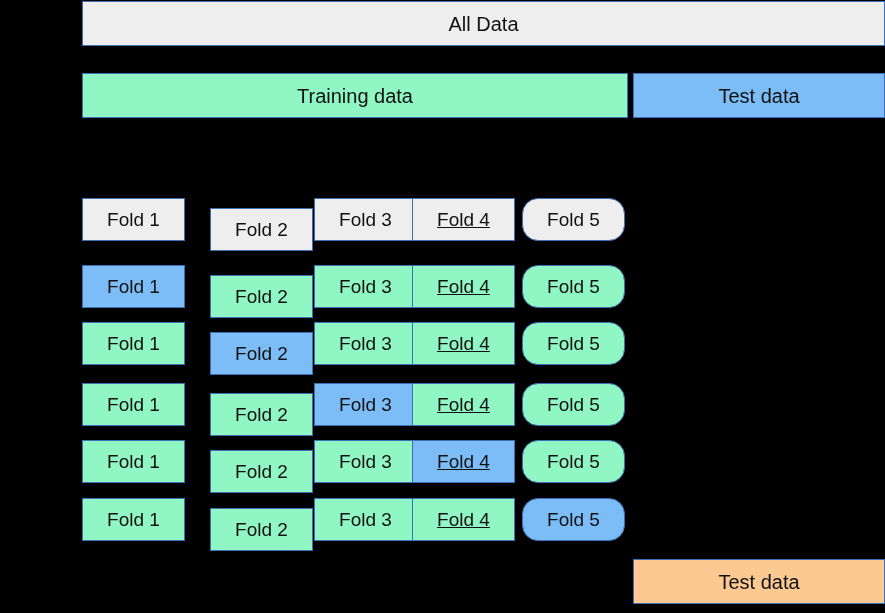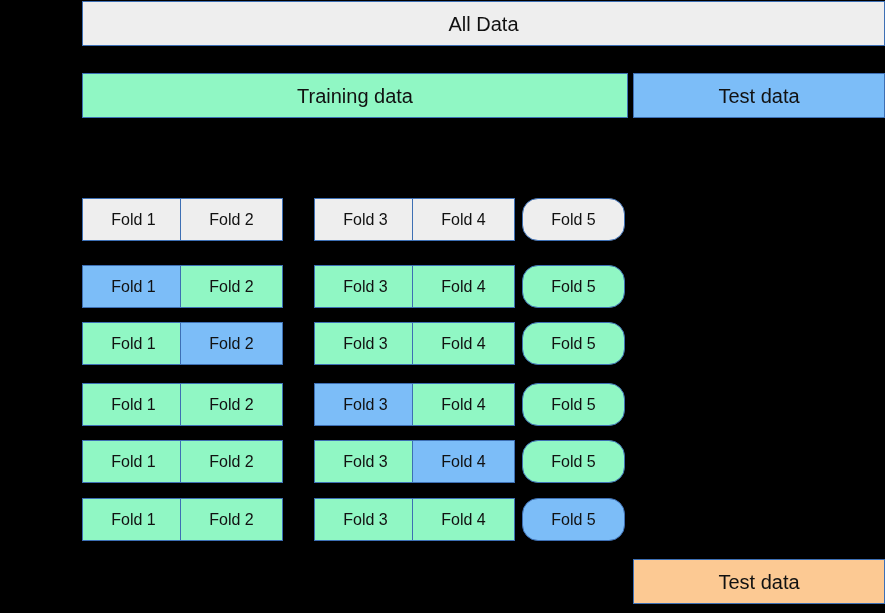--- a/index.html
+++ b/index.html
@@ -68,29 +68,29 @@
   .fold-cell {
     position: absolute;
     top: 0;
     width: 103px;
     height: 43px;
     box-sizing: border-box;
     border: 1px solid #3d6fb4;
     display: flex;
     align-items: center;
     justify-content: center;
-    font-size: 16px;
+    font-size: 19px;
     color: #111111;
     line-height: 1;
     white-space: nowrap;
   }
   .fold-cell.c0 { left: 0px; }
-  .fold-cell.c1 { left: 98px; }
+  .fold-cell.c1 { left: 128px; margin-top: 10px; }
   .fold-cell.c2 { left: 232px; }
-  .fold-cell.c3 { left: 330px; }
+  .fold-cell.c3 { left: 330px; text-decoration: underline; }
   .fold-cell.c4 { left: 440px; border-radius: 16px; }
 
   .fill-gray  { background: #eeeeee; }
   .fill-green { background: #90f7c4; }
   .fill-blue  { background: #7cbdf8; }
 
   .row-y0 { top: 198px; }
   .row-y1 { top: 265px; }
   .row-y2 { top: 322px; }
   .row-y3 { top: 383px; }

